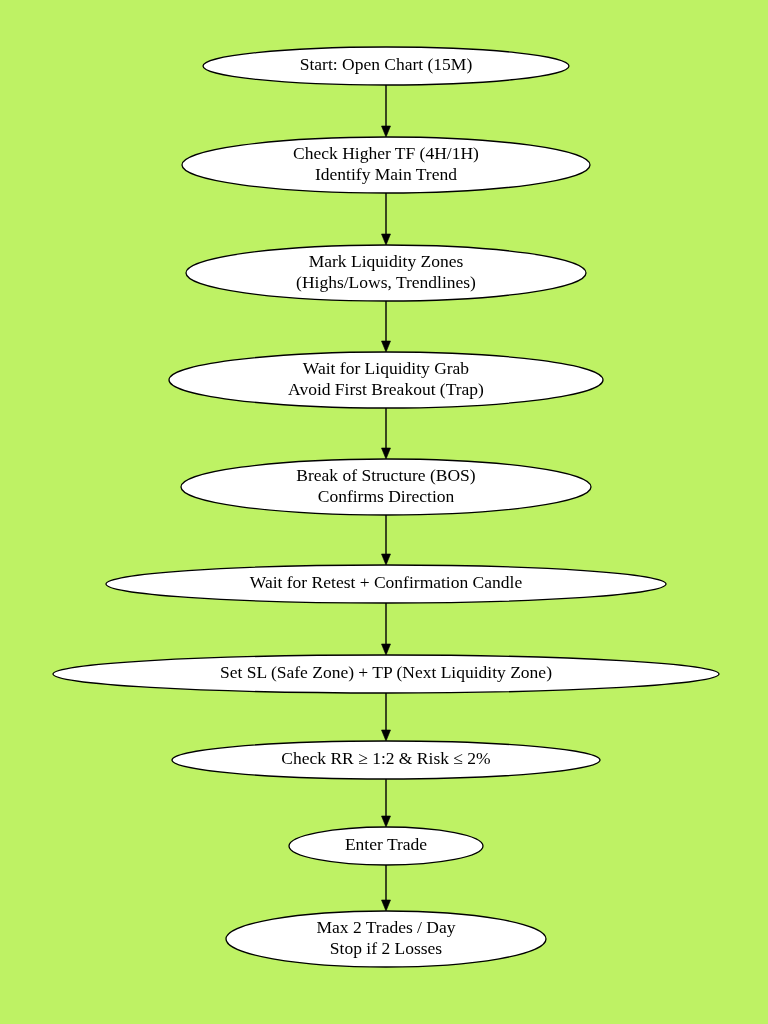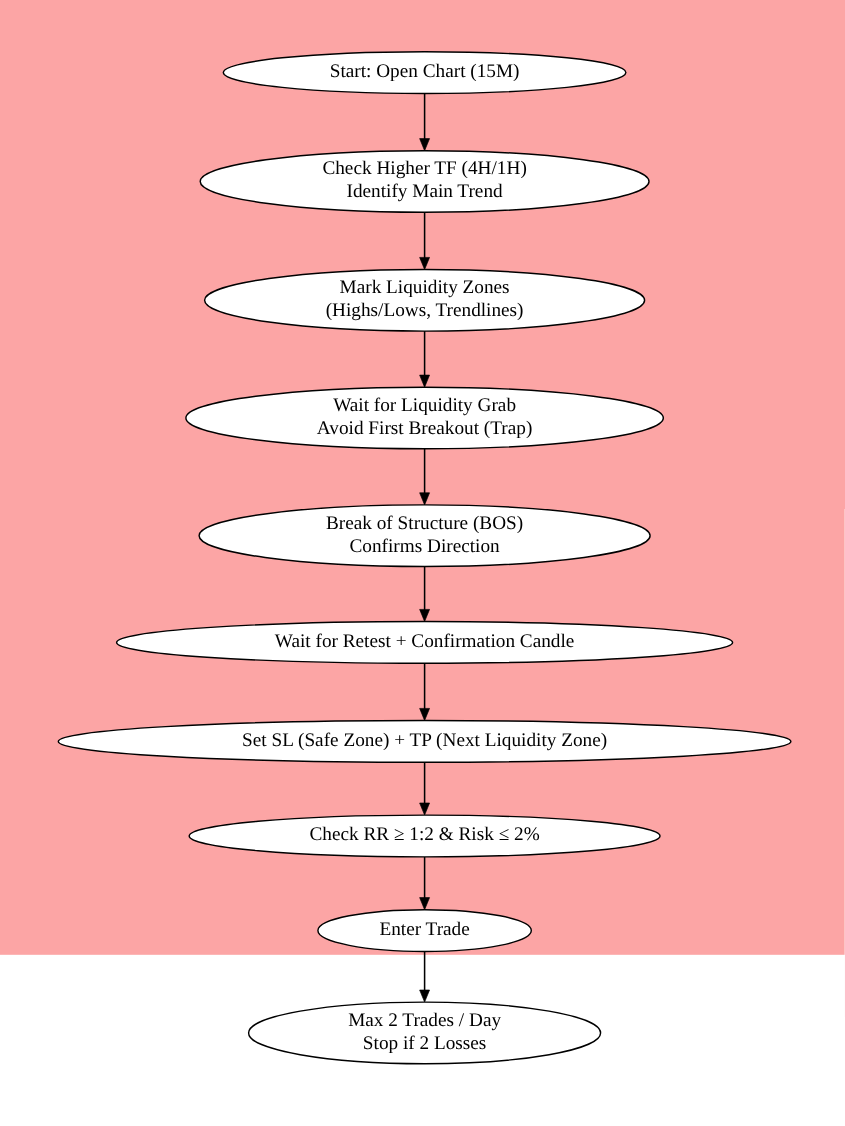--- a/index.html
+++ b/index.html
@@ -9,22 +9,22 @@
   }
   body {
     width: 768px;
     height: 1024px;
     overflow: hidden;
     font-family: "Liberation Serif", "DejaVu Serif", serif;
   }
   #flowchart-root {
     position: relative;
     width: 768px;
-    height: 868px;
-    background: #fca5a5;
+    height: 1024px;
+    background: #bef264;
   }
   svg#diagram {
     display: block;
     width: 768px;
     height: 1024px;
   }
   .node-ellipse {
     fill: #ffffff;
     stroke: #000000;
     stroke-width: 1.3;

